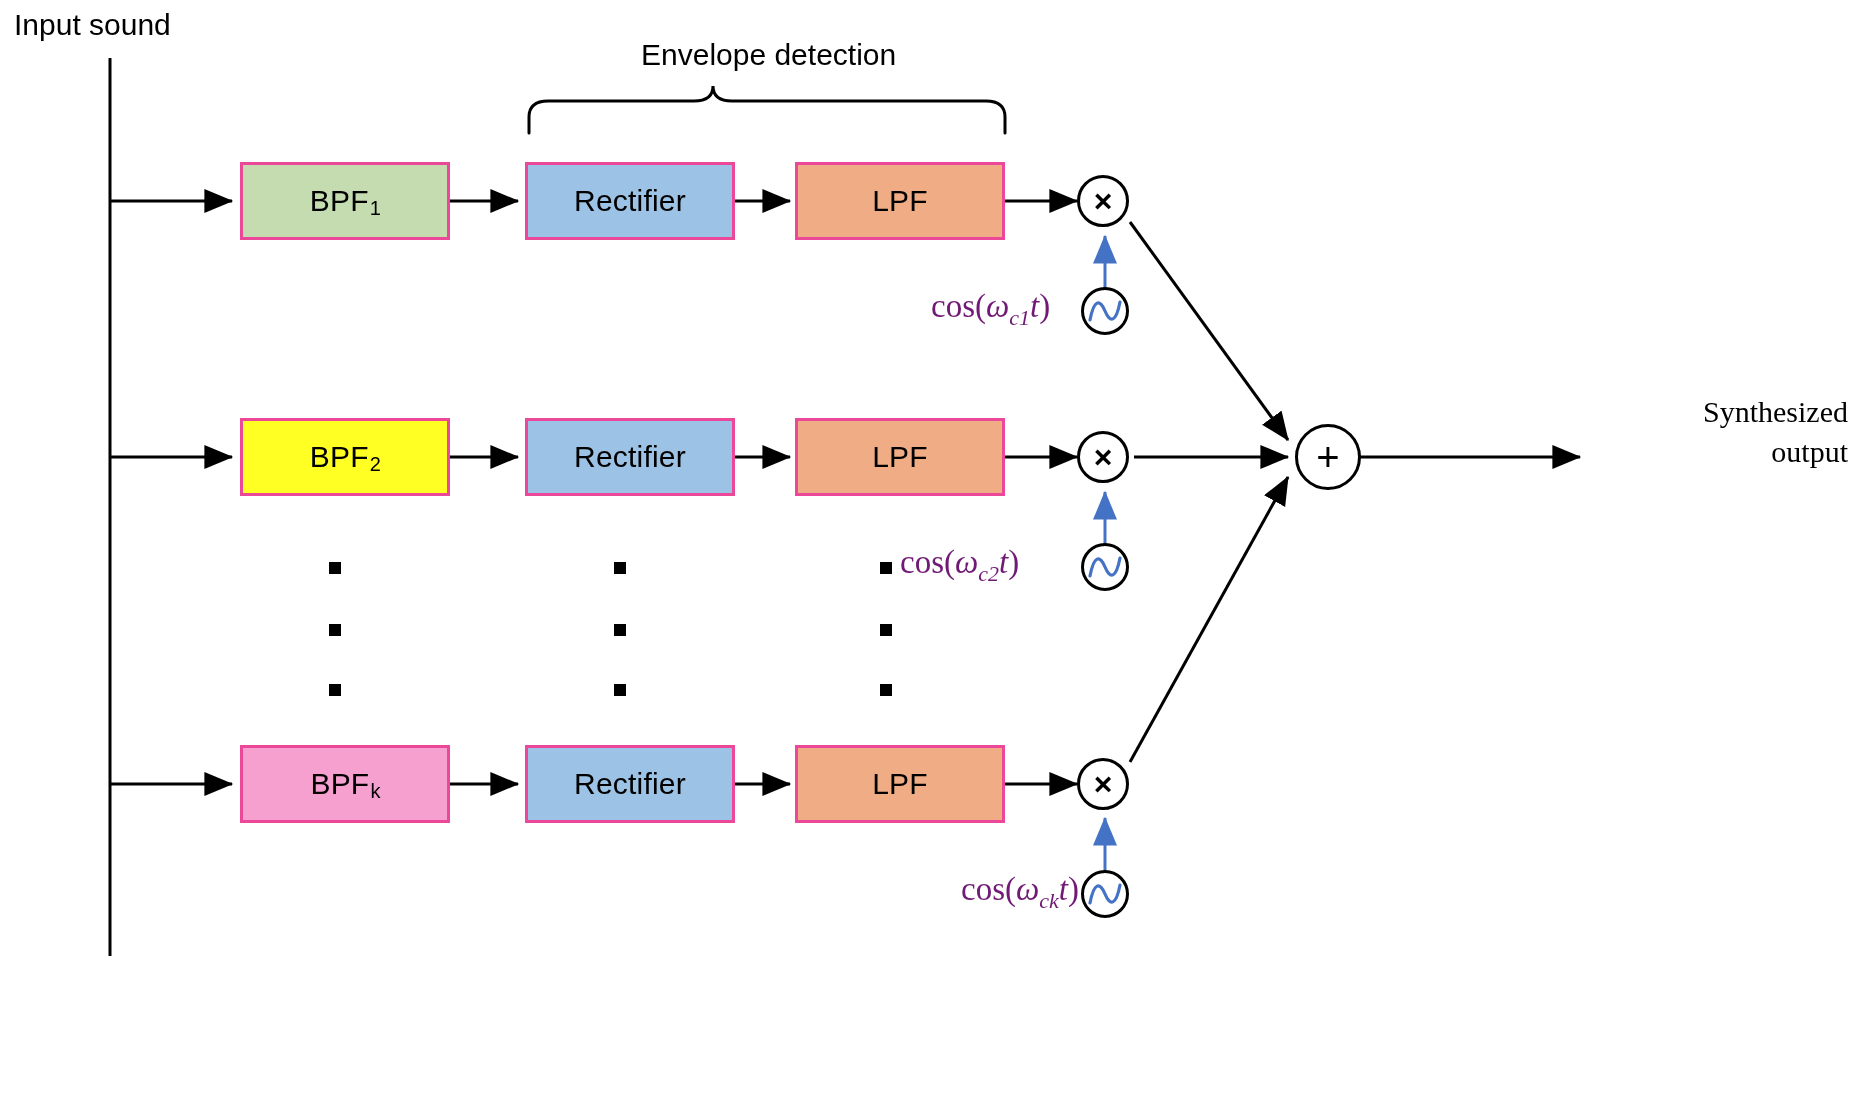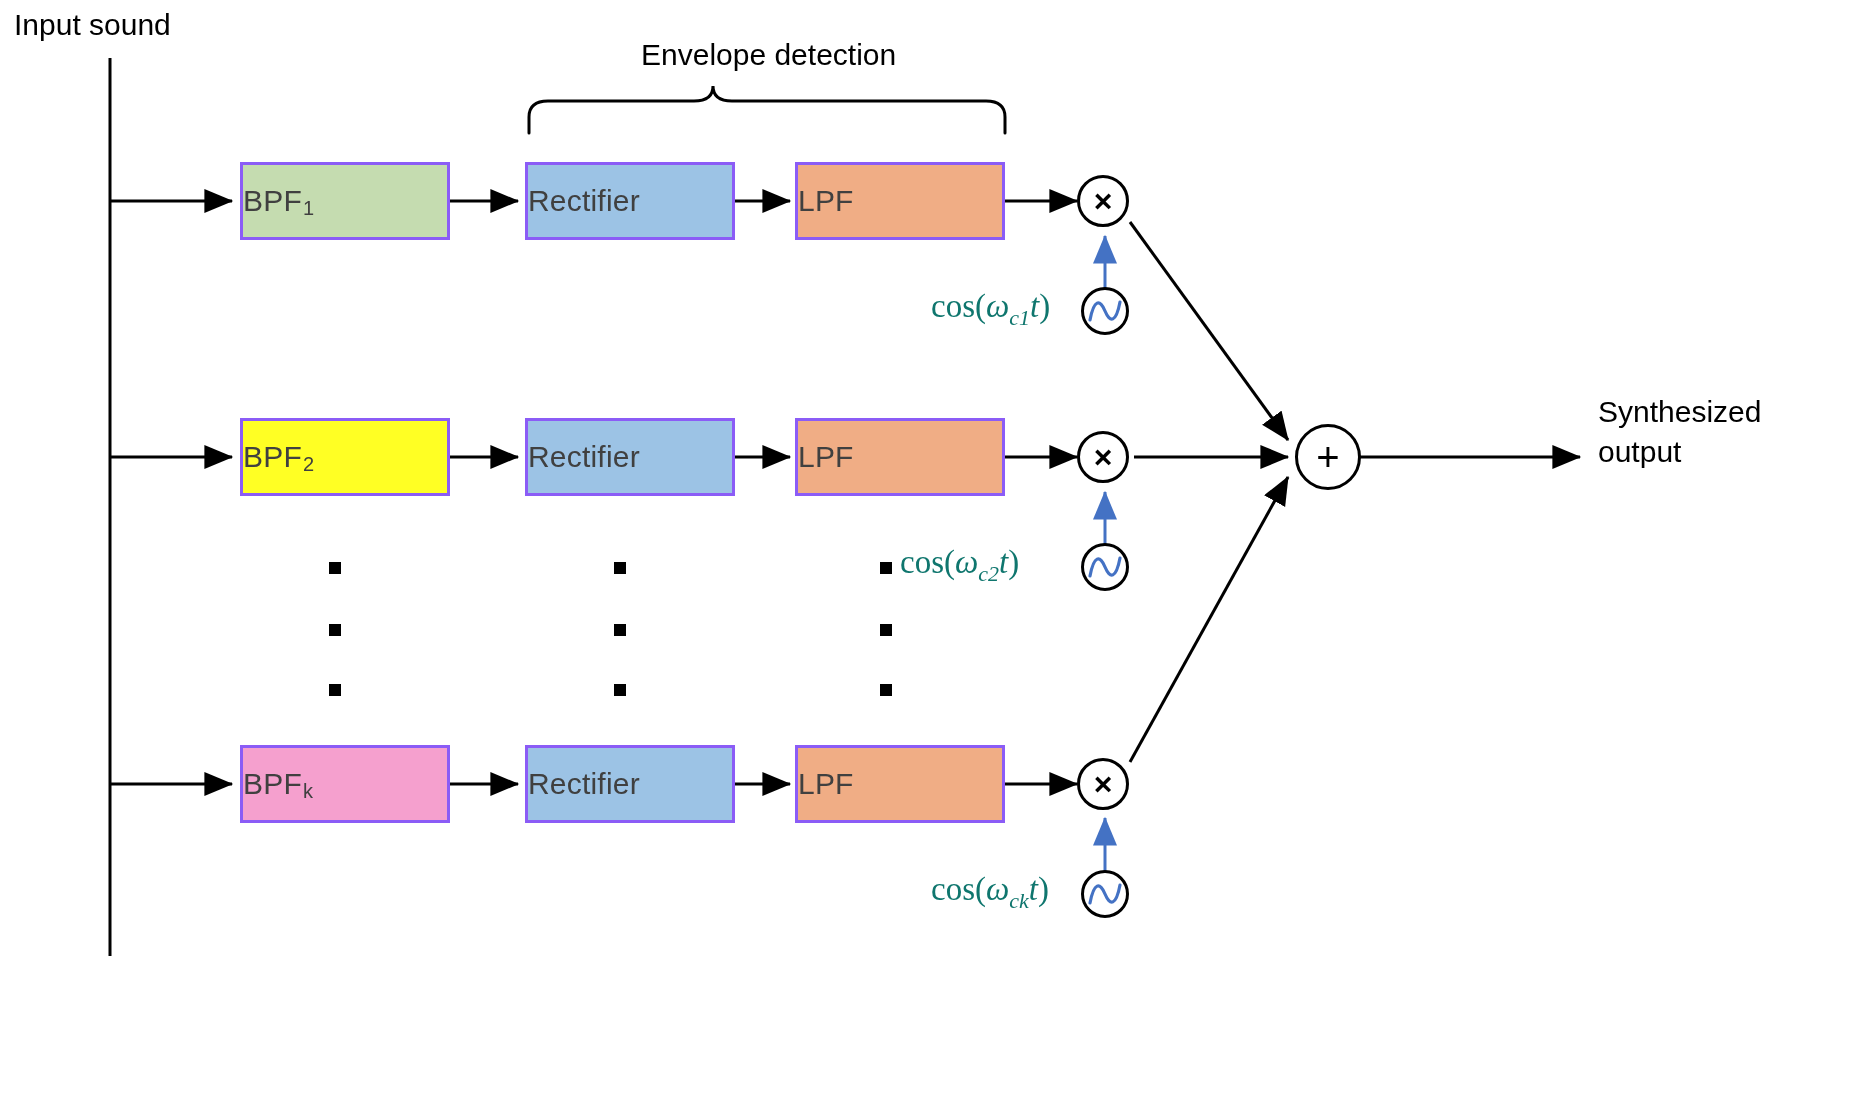--- a/index.html
+++ b/index.html
@@ -25,51 +25,53 @@
     top: 0;
     width: 1876px;
     height: 1118px;
   }
   .node {
     position: absolute;
     box-sizing: border-box;
   }
   
   .block {
-    border: 3px solid #8b5cf6;
+    border: 3px solid #ec4899;
     display: flex;
     align-items: center;
+    justify-content: center;
     font-size: 30px;
-    color: #404040;
+    color: #000000;
     letter-spacing: 0.2px;
   }
   .block .sub {
     font-size: 20px;
     vertical-align: sub;
     line-height: 0;
     position: relative;
     top: 7px;
     left: 1px;
   }
   
   .label {
     color: #000000;
     font-size: 30px;
     white-space: nowrap;
   }
   .label.centered {
-    text-align: left;
+    text-align: right;
     white-space: normal;
     line-height: 1.33;
+    font-family: Liberation Serif, serif;
   }
   
   .mathlabel {
     font-family: "Liberation Serif", serif;
     font-size: 33px;
-    color: #0f766e;
+    color: #701a75;
     white-space: nowrap;
   }
   .mathlabel .var {
     font-style: italic;
   }
   .mathlabel .sub {
     font-style: italic;
     font-size: 22px;
     position: relative;
     top: 8px;
@@ -227,21 +229,21 @@
   <div class="node circle" style="left:1077px; top:758px; width:52px; height:52px; font-size:32px; font-weight:bold;">
     <span>×</span>
   </div>
 
   <div class="node circle" style="left:1081px; top:870px; width:48px; height:48px;">
     <svg width="34" height="26" viewBox="0 0 34 26">
       <path d="M2,22 C6,1 12,1 17,13 C22,25 28,25 32,4" stroke="#4472c4" stroke-width="3.2" fill="none" stroke-linecap="round"></path>
     </svg>
   </div>
 
-  <div class="node mathlabel" style="left:931px; top:871px;">
+  <div class="node mathlabel" style="left:961px; top:871px;">
     <span>cos(</span><span class="var">ω</span><span class="sub">ck</span><span class="var">t</span><span>)</span>
   </div>
 
   <div class="node circle" style="left:1295px; top:424px; width:66px; height:66px; font-size:40px;">
     <span>+</span>
   </div>
 
 </div>
 
 </body></html>

